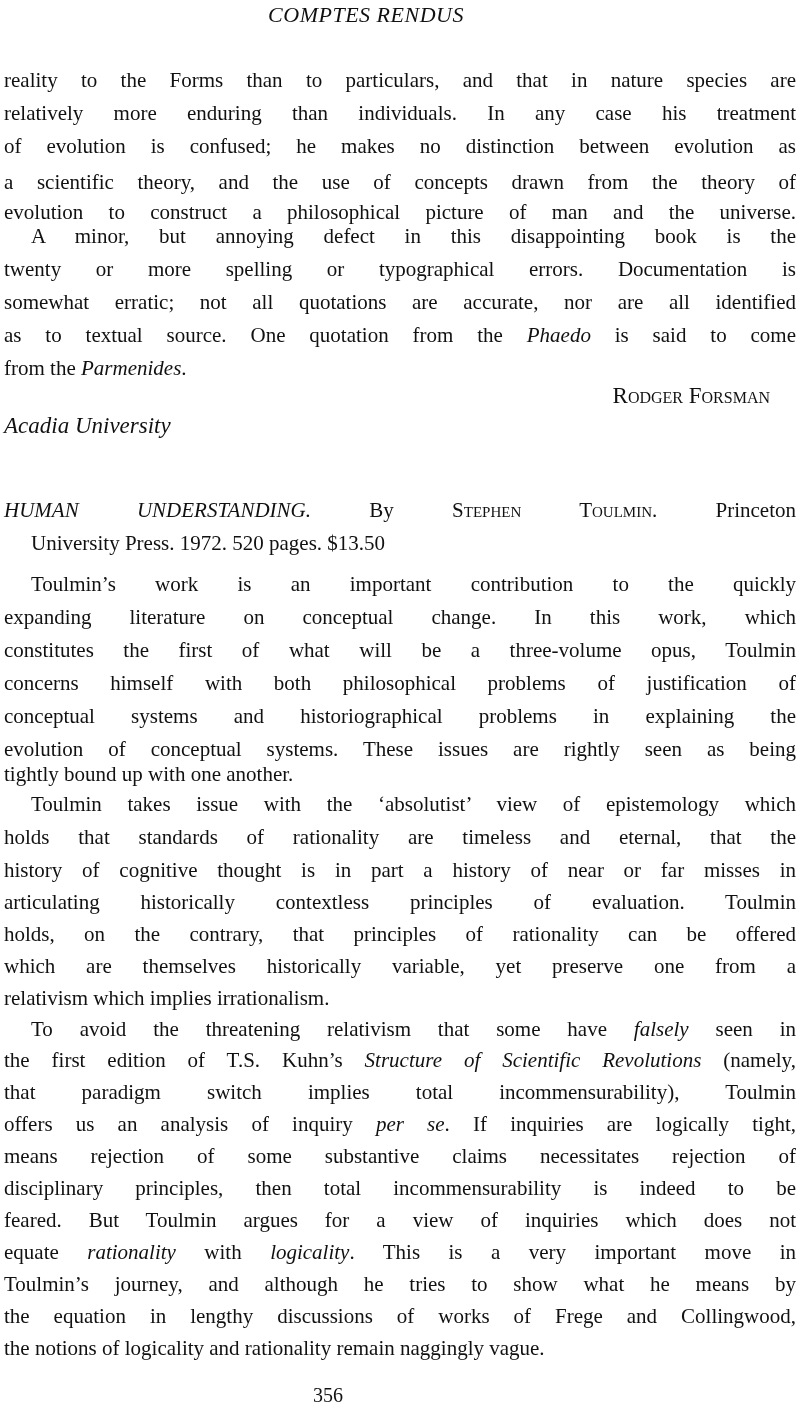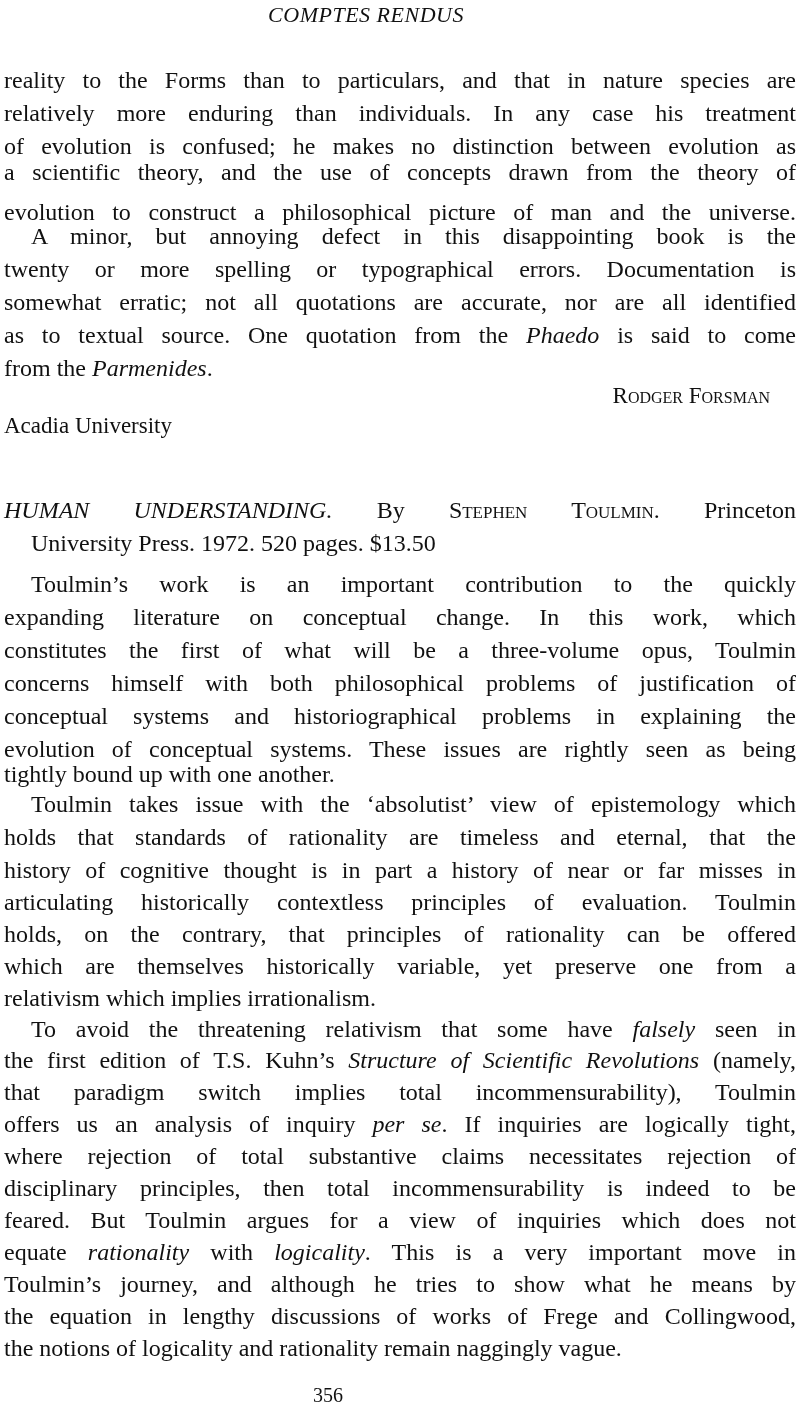--- a/index.html
+++ b/index.html
@@ -7,50 +7,50 @@
     width: 800px; height: 1421px; overflow: hidden; position: relative;
     font-family: "Liberation Serif", "DejaVu Serif", serif;
     color: #111111;
   }
   .running-head {
     position: absolute; top: 2px; left: 0; width: 732px; text-align: center;
     font-style: italic; font-size: 22px; letter-spacing: 0.5px;
   }
   .line {
     position: absolute; left: 4px; width: 792px; height: 32px;
-    font-size: 24px; line-height: 32px; white-space: nowrap;
+    font-size: 21px; line-height: 32px; white-space: nowrap;
     text-align: justify; text-align-last: justify;
   }
   .line.last { text-align-last: left; }
   .line.indent { left: 31px; width: 765px; font-family: Liberation Serif, serif; }
   .it { font-style: italic; margin-top: 38px; }
   .sc { font-variant: small-caps; }
   .sig {
     position: absolute; right: 30px; top: 380px;
     font-size: 23px; line-height: 32px; font-variant: small-caps;
   }
   .affil {
     position: absolute; left: 4px; top: 410px;
-    font-size: 23px; line-height: 32px; 
+    font-size: 23px; line-height: 32px; font-style: italic;
   }
   .folio {
     position: absolute; top: 1384px; left: 0; width: 656px; text-align: center;
     font-size: 20px;
   }
 </style>
 </head>
 <body>
 
 <div class="running-head">COMPTES RENDUS</div>
 
 <div>
   <div class="line" style="top:64px">reality to the Forms than to particulars, and that in nature species are</div>
   <div class="line" style="top:97px">relatively more enduring than individuals. In any case his treatment</div>
   <div class="line" style="top:130px">of evolution is confused; he makes no distinction between evolution as</div>
-  <div class="line" style="top:156px">a scientific theory, and the use of concepts drawn from the theory of</div>
+  <div class="line" style="top:166px">a scientific theory, and the use of concepts drawn from the theory of</div>
   <div class="line" style="top:196px">evolution to construct a philosophical picture of man and the universe.</div>
 </div>
 
 <div>
   <div class="line indent" style="top:220px">A minor, but annoying defect in this disappointing book is the</div>
   <div class="line" style="top:253px">twenty or more spelling or typographical errors. Documentation is</div>
   <div class="line" style="top:286px">somewhat erratic; not all quotations are accurate, nor are all identified</div>
   <div class="line" style="top:319px"><span>as to textual source. One quotation from the </span><span class="it">Phaedo</span><span> is said to come</span></div>
   <div class="line last" style="top:352px"><span>from the </span><span class="it">Parmenides</span><span>.</span></div>
 </div>
@@ -81,21 +81,21 @@
   <div class="line" style="top:918px">holds, on the contrary, that principles of rationality can be offered</div>
   <div class="line" style="top:950px">which are themselves historically variable, yet preserve one from a</div>
   <div class="line last" style="top:982px">relativism which implies irrationalism.</div>
 </div>
 
 <div>
   <div class="line indent" style="top:1013px"><span>To avoid the threatening relativism that some have </span><span class="it">falsely</span><span> seen in</span></div>
   <div class="line" style="top:1044px"><span>the first edition of T.S. Kuhn’s </span><span class="it">Structure of Scientific Revolutions</span><span> (namely,</span></div>
   <div class="line" style="top:1076px">that paradigm switch implies total incommensurability), Toulmin</div>
   <div class="line" style="top:1108px"><span>offers us an analysis of inquiry </span><span class="it">per se</span><span>. If inquiries are logically tight,</span></div>
-  <div class="line" style="top:1140px">where rejection of total substantive claims necessitates rejection of</div>
+  <div class="line" style="top:1140px">means rejection of some substantive claims necessitates rejection of</div>
   <div class="line" style="top:1172px">disciplinary principles, then total incommensurability is indeed to be</div>
   <div class="line" style="top:1204px">feared. But Toulmin argues for a view of inquiries which does not</div>
   <div class="line" style="top:1236px"><span>equate </span><span class="it">rationality</span><span> with </span><span class="it">logicality</span><span>. This is a very important move in</span></div>
   <div class="line" style="top:1268px">Toulmin’s journey, and although he tries to show what he means by</div>
   <div class="line" style="top:1300px">the equation in lengthy discussions of works of Frege and Collingwood,</div>
   <div class="line last" style="top:1332px">the notions of logicality and rationality remain naggingly vague.</div>
 </div>
 
 <div class="folio">356</div>
 

